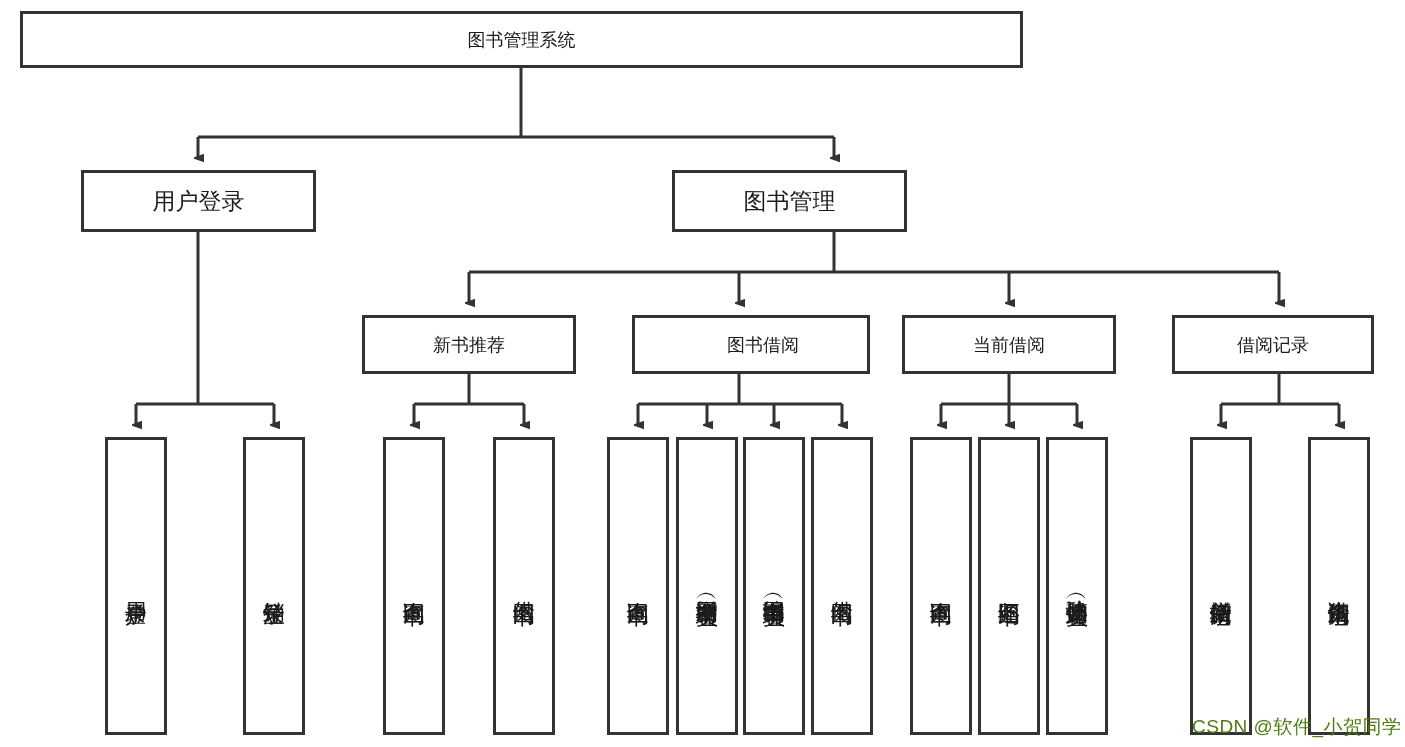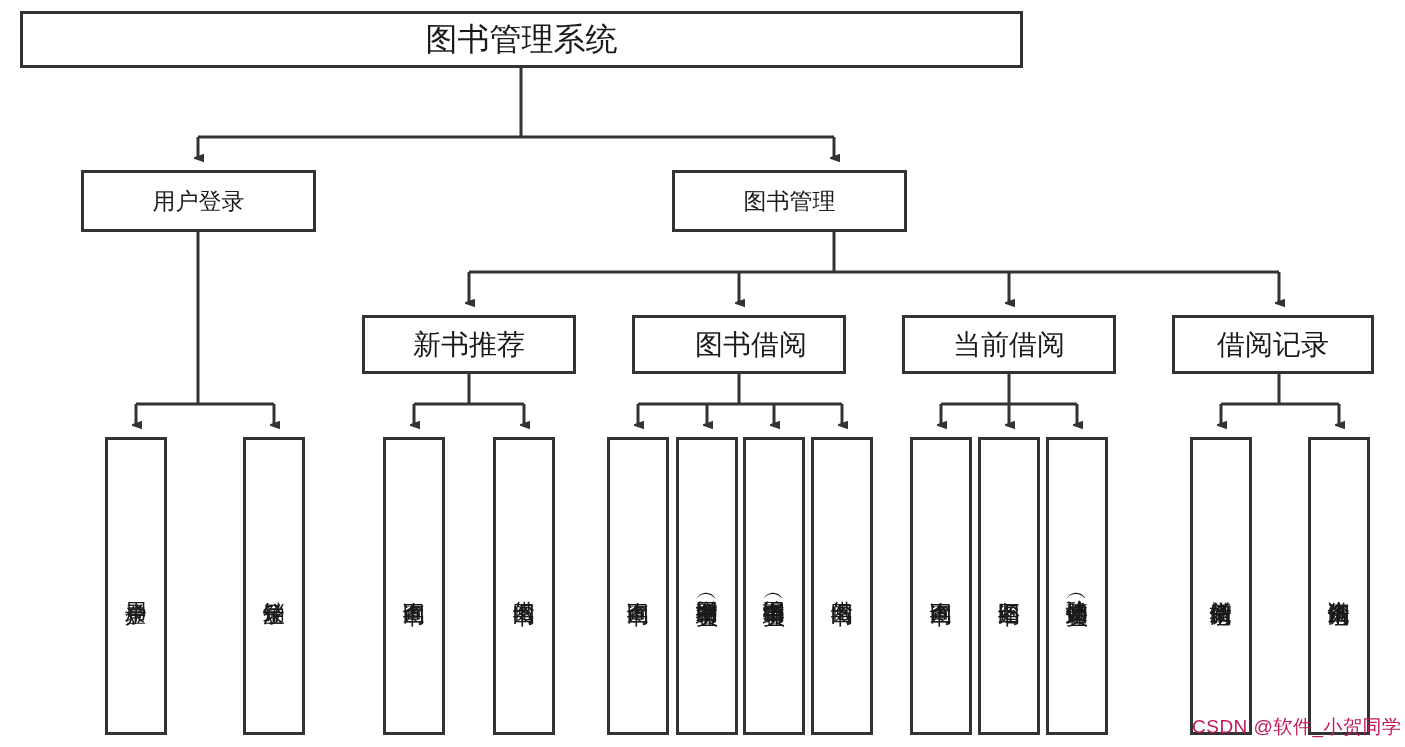--- a/index.html
+++ b/index.html
@@ -29,27 +29,27 @@
     position: absolute;
     box-sizing: border-box;
     background: #ffffff;
     border: 3px solid #333333;
     display: flex;
     align-items: center;
     justify-content: center;
     color: #1a1a1a;
   }
   .node.root {
-    font-size: 32px;
+    font-size: 18px;
   }
   .node.lvl2 {
     font-size: 23px;
   }
   .node.lvl3 {
-    font-size: 28px;
+    font-size: 18px;
   }
   .node.leaf {
     font-size: 22px;
     align-items: center;
     justify-content: center;
     line-height: 1.06;
     padding: 4px 0;
   }
   .node.leaf .vtext {
     writing-mode: vertical-rl;
@@ -59,21 +59,21 @@
     display: block;
   }
   .hlabel {
     white-space: nowrap;
   }
   #watermark {
     position: absolute;
     left: 1192px;
     top: 714px;
     font-size: 19px;
-    color: #be185d;
+    color: #4d7c0f;
     white-space: nowrap;
     letter-spacing: 0.5px;
   }
 </style>
 </head>
 <body>
 
 <div id="canvas">
 
   <svg class="wires" viewBox="0 0 1405 747">
@@ -133,21 +133,21 @@
   <div class="node lvl2" style="left:81px; top:170px; width:235px; height:62px;">
     <span class="hlabel">用户登录</span>
   </div>
   <div class="node lvl2" style="left:672px; top:170px; width:235px; height:62px;">
     <span class="hlabel">图书管理</span>
   </div>
 
   <div class="node lvl3" style="left:362px; top:315px; width:214px; height:59px;">
     <span class="hlabel">新书推荐</span>
   </div>
-  <div class="node lvl3" style="left:632px; top:315px; width:214px; height:59px;padding-left:24px;">
+  <div class="node lvl3" style="left:632px; top:315px; width:238px; height:59px;padding-left:24px;">
     <span class="hlabel">图书借阅</span>
   </div>
   <div class="node lvl3" style="left:902px; top:315px; width:214px; height:59px;">
     <span class="hlabel">当前借阅</span>
   </div>
   <div class="node lvl3" style="left:1172px; top:315px; width:202px; height:59px;">
     <span class="hlabel">借阅记录</span>
   </div>
 
   <div class="node leaf" style="left:105px; top:437px; width:62px; height:298px;">

